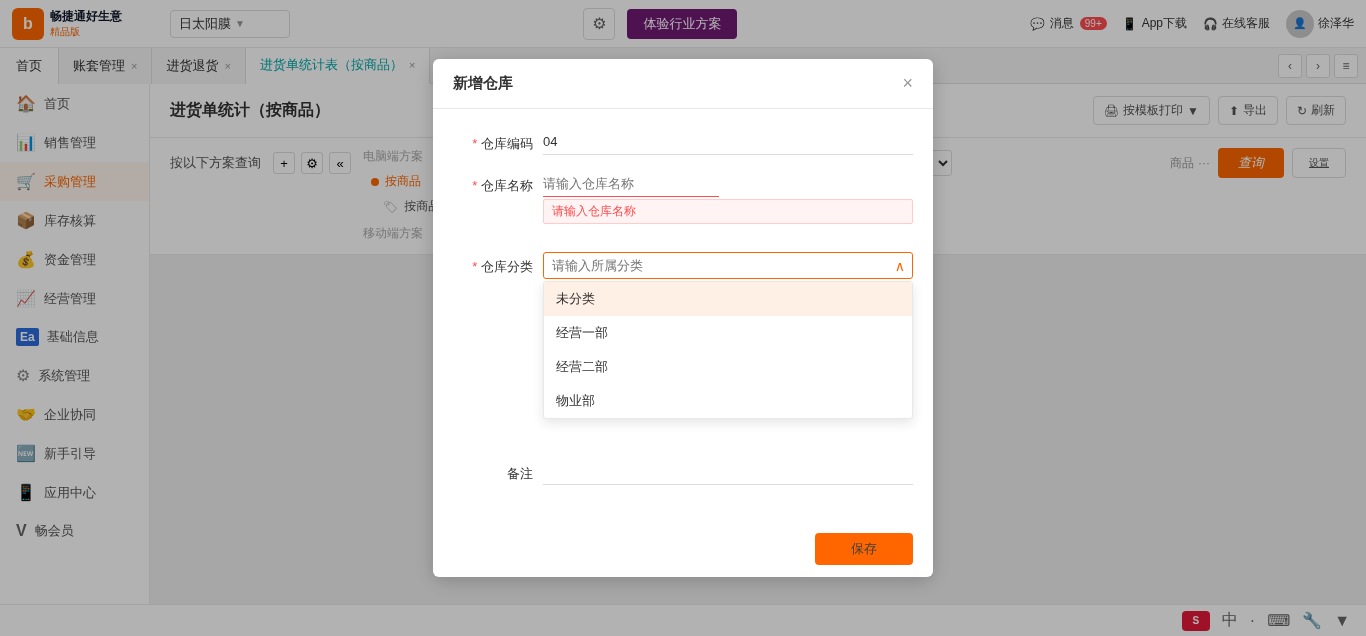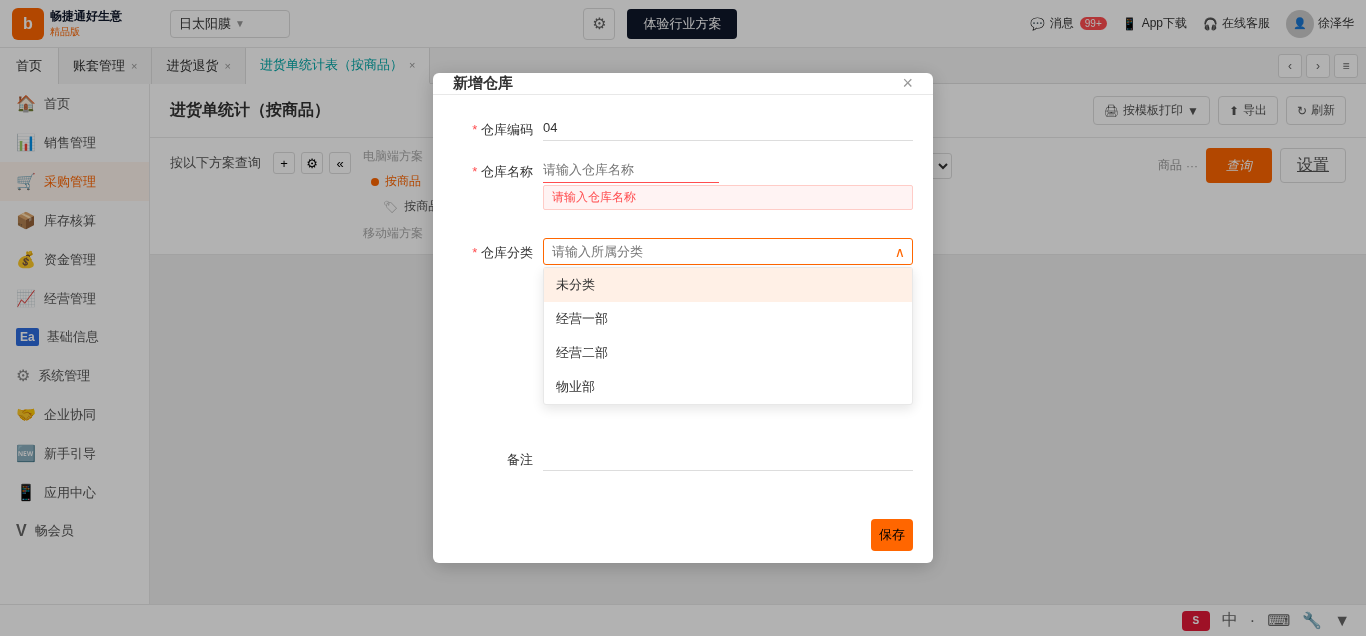--- a/index.html
+++ b/index.html
@@ -45,21 +45,21 @@
       justify-content: center;
       gap: 12px;
     }
     .settings-btn {
       width: 32px; height: 32px;
       border: 1px solid #ddd; border-radius: 4px;
       display: flex; align-items: center; justify-content: center;
       cursor: pointer; color: #666; font-size: 16px;
     }
     .trial-btn {
-      background: #0f172a; color: #fff; border: none;
+      background: #701a75; color: #fff; border: none;
       padding: 6px 16px; border-radius: 4px; cursor: pointer;
       font-size: 13px;
     }
 
     .header-right {
       display: flex; align-items: center; gap: 16px;
     }
     .header-action {
       display: flex; align-items: center; gap: 4px;
       cursor: pointer; color: #333; font-size: 12px;
@@ -198,21 +198,21 @@
     
     .query-btn {
       background: #ff6600; color: #fff; border: none;
       padding: 6px 20px; border-radius: 4px; cursor: pointer;
       font-size: 13px;
       font-style: italic;
     }
     .settings-action-btn {
       border: 1px solid #ddd; background: #fff; color: #555;
       padding: 6px 16px; border-radius: 4px; cursor: pointer;
-      font-size: 16px;
+      font-size: 10px;
       text-decoration: underline;
     }
 
     
     .overlay {
       position: fixed;
       top: 0; left: 0; right: 0; bottom: 0;
       background: rgba(0,0,0,0.3);
       z-index: 100;
     }
@@ -223,21 +223,21 @@
       top: 50%; left: 50%;
       transform: translate(-50%, -50%);
       background: #fff;
       border-radius: 6px;
       width: 500px;
       z-index: 101;
       box-shadow: 0 4px 20px rgba(0,0,0,0.2);
     }
     .modal-header {
       display: flex; align-items: center; justify-content: space-between;
-      padding: 0 20px;
+      padding: 14px 20px;
       border-bottom: 1px solid #e8e8e8;
       gap: 29px;
     }
     .modal-title { font-size: 15px; font-weight: bold; color: #333; }
     .modal-close { cursor: pointer; color: #999; font-size: 18px; }
     .modal-body { padding: 20px; }
     .form-row {
       display: flex; align-items: flex-start;
       margin-bottom: 16px; position: relative;
     }
@@ -289,22 +289,22 @@
       color: #333;
     }
     .dropdown-item.selected { background: #fff0e6; }
 
     .modal-footer {
       display: flex; justify-content: flex-end;
       padding: 12px 20px;
       gap: 10px;
     }
     .btn-save {
-      background: #ff6600; color: #000000; border: none;
-      padding: 7px 8px; border-radius: 4px; cursor: pointer;
+      background: #ff6600; color: #404040; border: none;
+      padding: 7px 36px; border-radius: 4px; cursor: pointer;
       font-size: 13px;
       font-family: Liberation Mono, monospace;
     }
 
     
     .bottom-bar {
       position: fixed; bottom: 0; left: 0; right: 0;
       height: 32px;
       background: #fff;
       border-top: 1px solid #e8e8e8;

